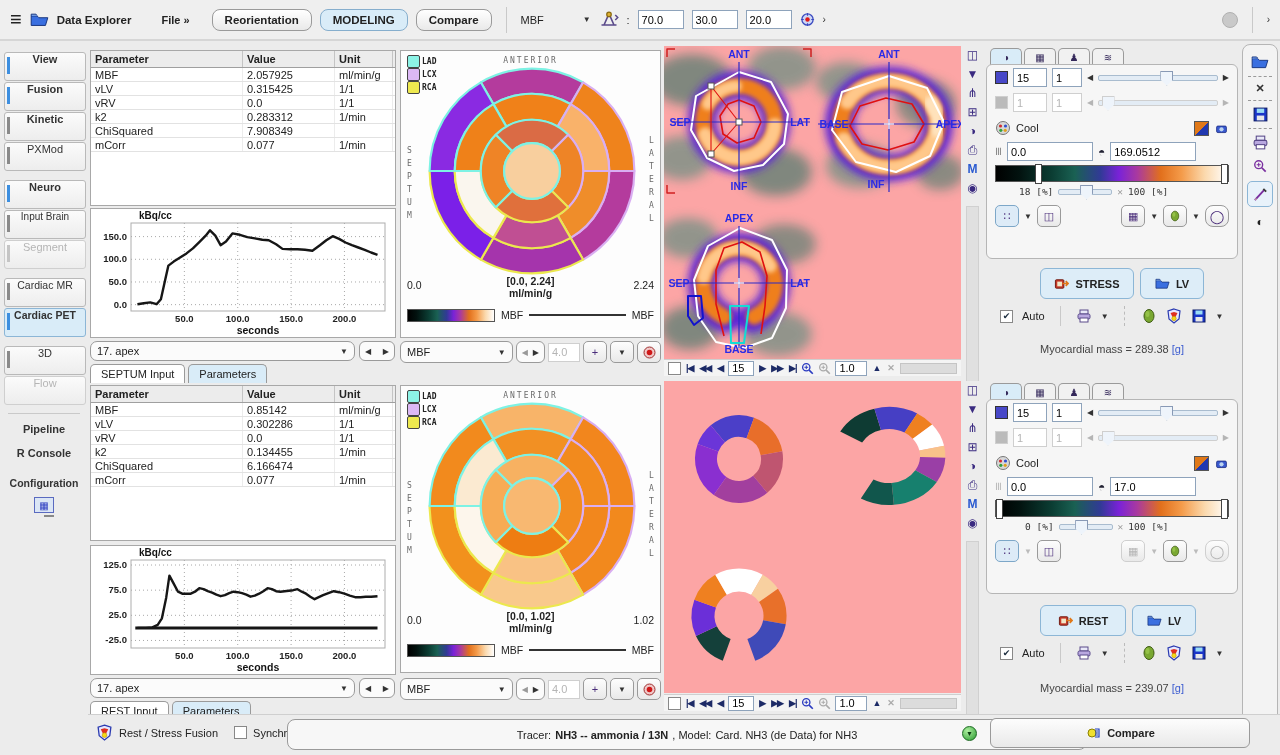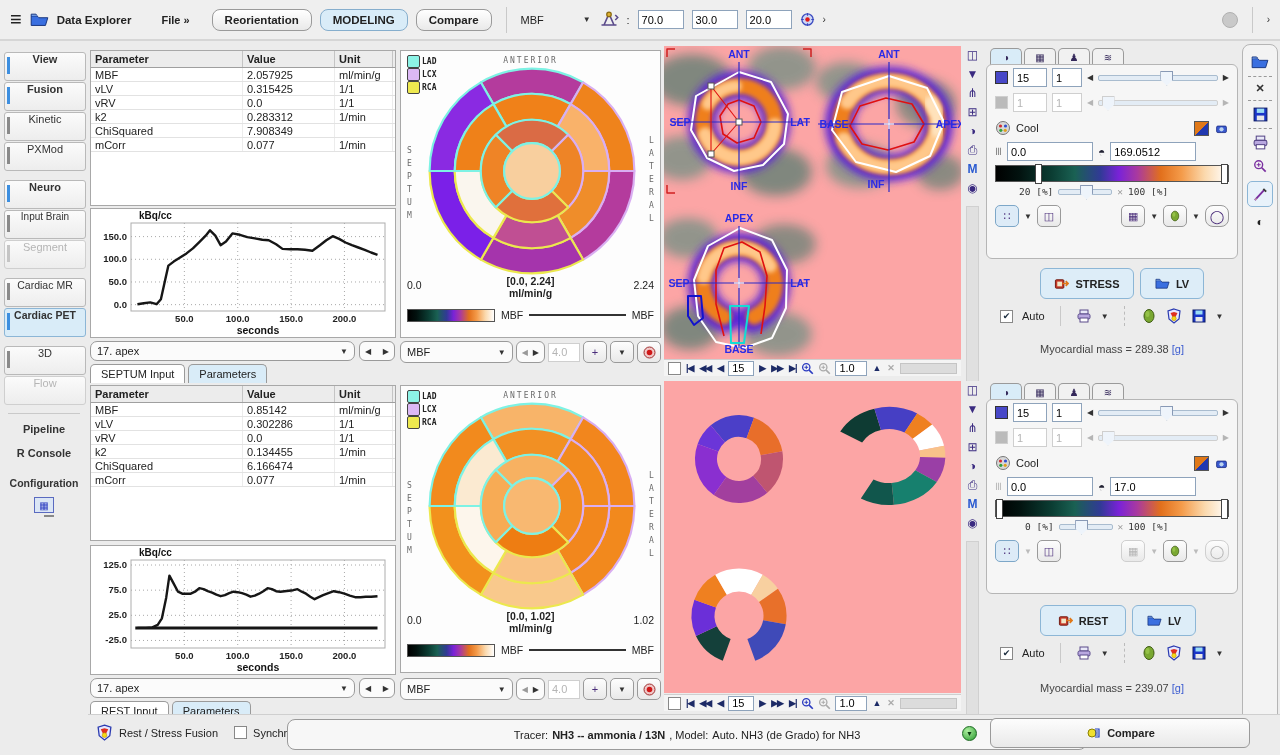--- a/index.html
+++ b/index.html
@@ -171,21 +171,21 @@
   <div class="sitem" style="top:11px">
       <span class="bar blue"></span>
       <span>View</span>
     </div>
   <div class="sitem" style="top:41px">
       <span class="bar blue"></span>
       <span>Fusion</span>
     </div>
   <div class="sitem" style="top:71px">
       <span class="bar"></span>
-      <span style="font-weight:normal">Kinetic</span>
+      <span style="font-weight:bold">Kinetic</span>
     </div>
   <div class="sitem" style="top:101px">
       <span class="bar"></span>
       <span style="font-weight:normal">PXMod</span>
     </div>
   <div class="sitem" style="top:139px">
       <span class="bar blue"></span>
       <span>Neuro</span>
     </div>
   <div class="sitem" style="top:169px">
@@ -533,21 +533,21 @@
     <span style="font-size:12px;color:#223">◓</span>
     <input class="inp" style="width: 86px;" value="169.0512">
   </div>
   <div class="prow" style="padding-top:1px;padding-bottom:1px">
     <div class="grad" style="flex:1;position:relative;height:15px">
       <span style="position:absolute;left:17%;top:-2px;width:5px;height:18px;background:#fff;border:1px solid #444"></span>
       <span style="position:absolute;right:0;top:-2px;width:5px;height:18px;background:#fff;border:1px solid #444"></span>
     </div>
   </div>
   <div class="prow" style="font-family:'DejaVu Sans Mono',monospace;font-size:9.5px;color:#333">
-    <span style="margin-left:24px">20 [%]</span>
+    <span style="margin-left:24px">18 [%]</span>
     <span class="sl" style="max-width:52px">
         <span class="th" style="left:40%"></span>
       </span>
     <span style="color:#999">✕</span>
     <span>100 [%]</span>
   </div>
   <div class="prow" style="margin-top:2px">
     <span class="pbt lit">∷</span>
     <span class="car">▼</span>
     <span class="pbt">◫</span>
@@ -981,21 +981,21 @@
       <use href="#i-shield"></use>
     </svg>
   <span style="font-size:11px">Rest / Stress Fusion</span>
   <span class="cb" style="margin-left:10px"></span>
   <span>Synchronize</span>
 </div>
 <div class="abs statbox" style="left:287px;top:719px;width:800px;height:31px;gap:4px">
   <span>Tracer:</span>
   <span style="font-weight:bold">NH3 -- ammonia / 13N</span>
   <span>,  Model:</span>
-  <span>Auto. NH3 (de Grado) for NH3</span>
+  <span>Card. NH3 (de Data) for NH3</span>
 </div>
 <div class="abs" style="left:962px;top:726px;width:15px;height:15px;border-radius:50%;background:radial-gradient(circle at 35% 30%,#aef0a0,#2a9a30);border:1px solid #1a6a20;display:flex;align-items:center;justify-content:center;color:#0a3a10;font-size:7px;cursor:pointer">▼</div>
 <div class="abs bigb" style="left:990px;top:718px;width:260px;height:30px;background:linear-gradient(#fdfdfd,#e9e9e9);border-color:#9a9a9a">
   <svg class="ic" width="16" height="16">
       <use href="#i-compare"></use>
     </svg>
   <span>Compare</span>
 </div>
 
 </body></html>

